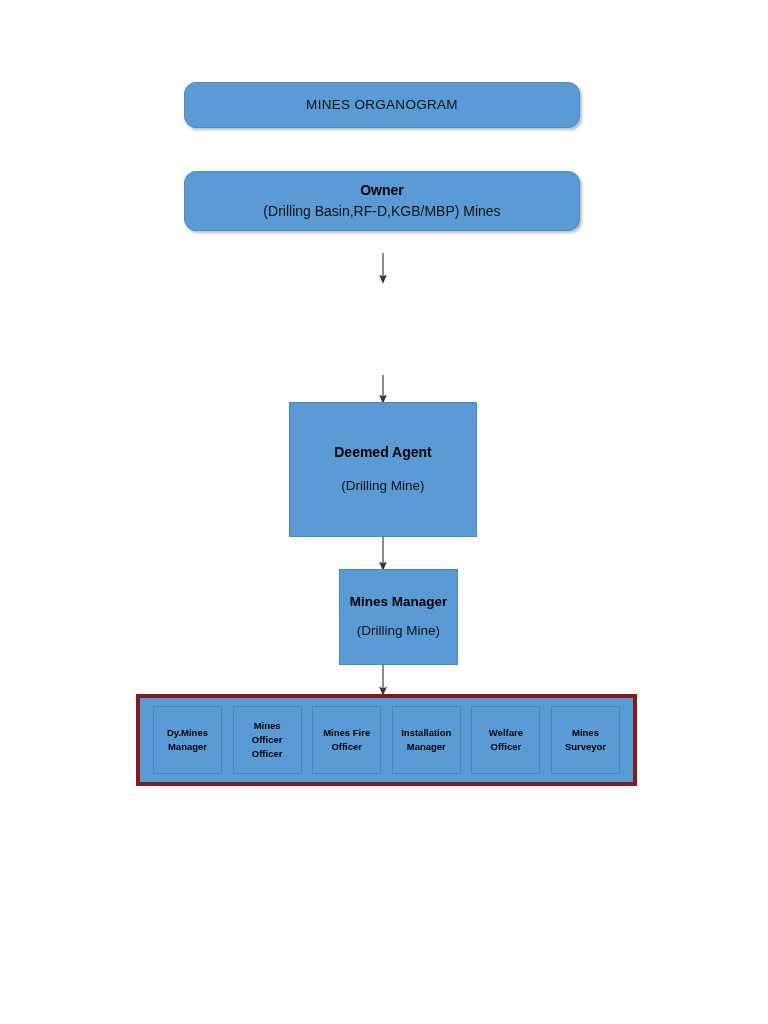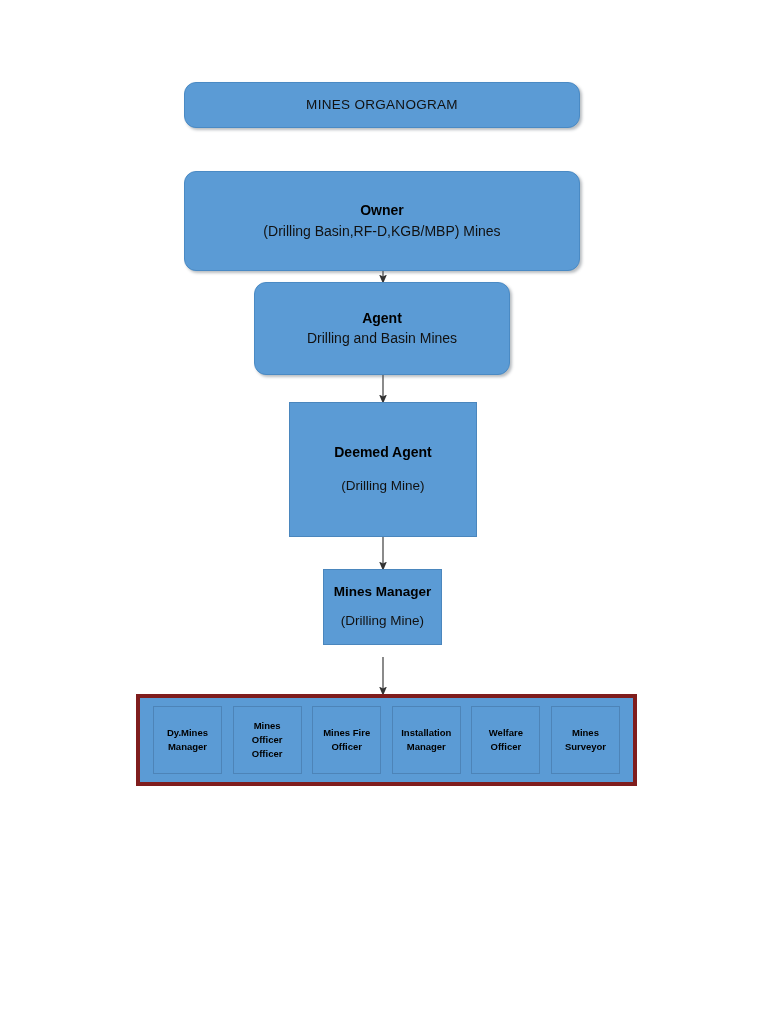--- a/index.html
+++ b/index.html
@@ -59,21 +59,21 @@
     font-size: 13.5px;
     font-weight: normal;
     letter-spacing: 0.3px;
     color: #111111;
   }
 
   #owner-box {
     left: 184px;
     top: 171px;
     width: 396px;
-    height: 100px;
+    height: 60px;
   }
   #owner-box .node-title { font-size: 14px; margin-bottom: 3px; }
   #owner-box .node-sub   { font-size: 14px; text-align: center; }
 
   #agent-box {
     left: 254px;
     top: 282px;
     width: 256px;
     height: 93px;
   }
@@ -96,24 +96,24 @@
   #deemed-agent-box {
     left: 289px;
     top: 402px;
     width: 188px;
     height: 135px;
   }
   #deemed-agent-box .node-title { font-size: 14px; margin-bottom: 16px; }
   #deemed-agent-box .node-sub   { font-size: 13.5px; }
 
   #mines-manager-box {
-    left: 323px;
+    left: 339px;
     top: 569px;
     width: 119px;
-    height: 76px;
+    height: 96px;
   }
   #mines-manager-box .node-title { font-size: 13.5px; margin-bottom: 12px; }
   #mines-manager-box .node-sub   { font-size: 13.5px; }
 
   
   .connector {
     position: absolute;
     left: 0;
     top: 0;
     width: 768px;
@@ -172,24 +172,20 @@
 
   <div class="rbox" id="banner-box">
     <span class="node-title" id="banner-label">MINES ORGANOGRAM</span>
   </div>
 
   <div class="rbox" id="owner-box">
     <span class="node-title">Owner</span>
     <span class="node-sub">(Drilling Basin,RF-D,KGB/MBP) Mines</span>
   </div>
 
-  <div class="rbox" id="agent-box">
-    <span class="node-title">Agent</span>
-    <span class="node-sub">Drilling and Basin Mines</span>
-  </div>
 
   <div class="sbox" id="deemed-agent-box">
     <span class="node-title">Deemed Agent</span>
     <span class="node-sub">(Drilling Mine)</span>
   </div>
 
   <div class="sbox" id="mines-manager-box">
     <span class="node-title">Mines Manager</span>
     <span class="node-sub">(Drilling Mine)</span>
   </div>

